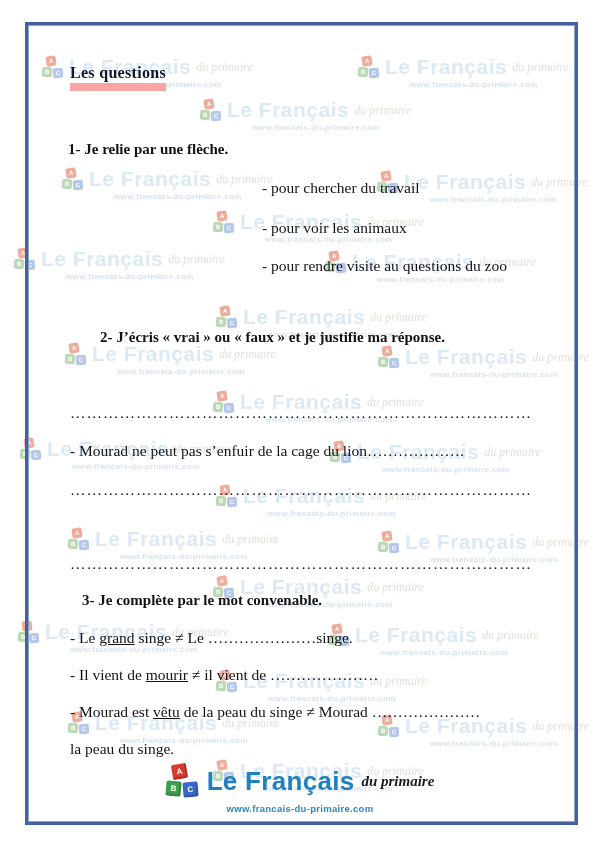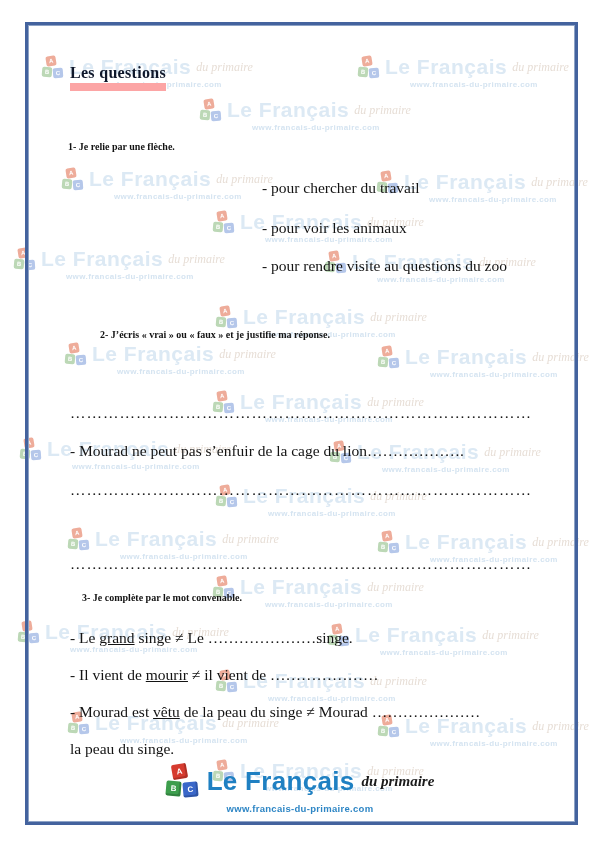--- a/index.html
+++ b/index.html
@@ -22,21 +22,21 @@
   .wm .bB{background:#bcd8b6;left:0;top:11px;transform:rotate(5deg);}
   .wm .bC{background:#b5c7ea;left:11px;top:12px;transform:rotate(-4deg);}
 
   
   .frame{position:absolute;left:25px;top:22px;width:547px;height:797px;border:3px solid #44639e;box-shadow:inset 0 0 0 1px #8ea3c6;z-index:2;pointer-events:none;}
 
   
   .content{position:absolute;inset:0;z-index:3;}
   .abs{position:absolute;white-space:nowrap;}
   .t{font-size:15.5px;}
-  .h{font-size:10px;font-weight:bold;}
+  .h{font-size:15px;font-weight:bold;}
   .title{font-size:16px;font-weight:bold;color:#0f172a;border-bottom:8px solid #fca5a5;padding-bottom:1px;letter-spacing:.3px;}
   .kw{font-weight:normal;text-decoration:underline;}
   .dots{font-size:15.5px;width:462px;overflow:hidden;letter-spacing:1px;}
 
   
   .logo{position:absolute;left:0;right:0;top:764px;text-align:center;}
   .logo-row{display:inline-flex;align-items:center;gap:7px;}
   .logo .blocks{width:34px;height:34px;}
   .logo .blocks i{width:15px;height:15px;font-size:8px;box-shadow:inset -2px -2px 0 rgba(0,0,0,.18);}
   .logo .bA{background:#d63b2f;left:6px;top:0;transform:rotate(-10deg);}

